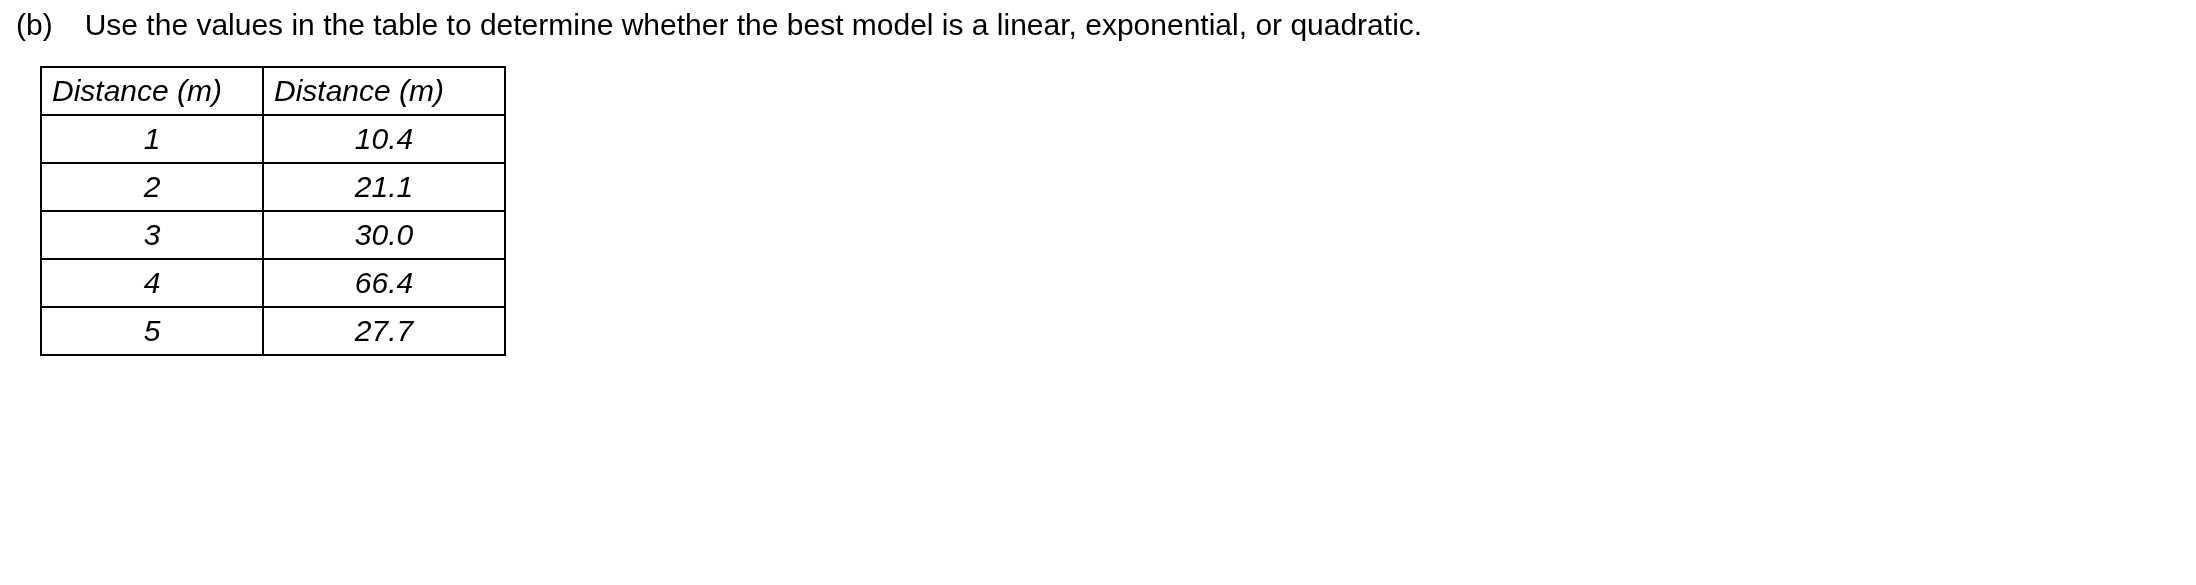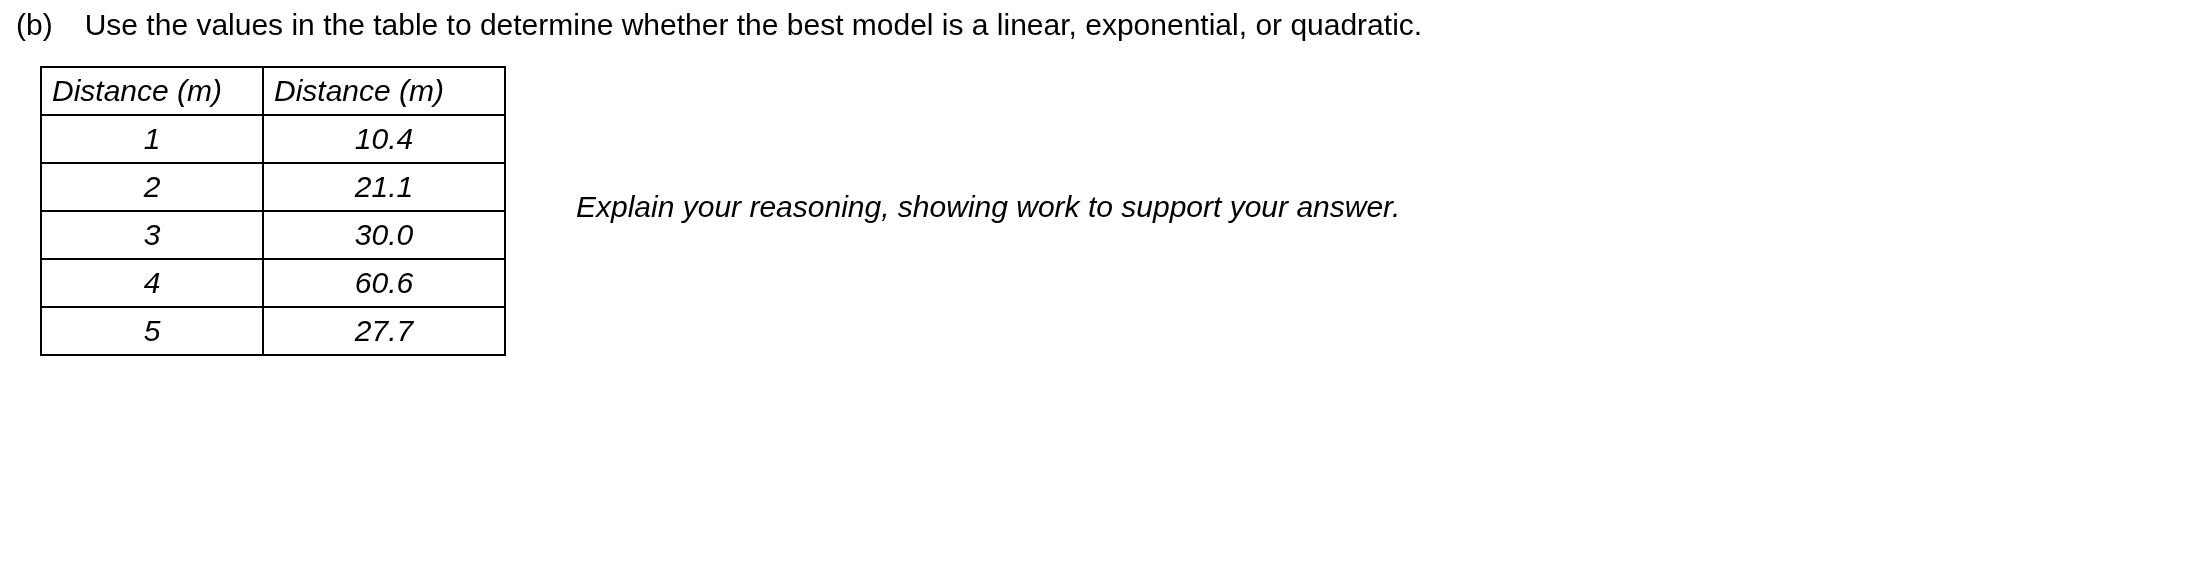--- a/index.html
+++ b/index.html
@@ -90,23 +90,22 @@
         <tr>
           <td>2</td>
           <td>21.1</td>
         </tr>
         <tr>
           <td>3</td>
           <td>30.0</td>
         </tr>
         <tr>
           <td>4</td>
-          <td>60.6</td>
+          <td>66.4</td>
         </tr>
         <tr>
           <td>5</td>
           <td>27.7</td>
         </tr>
       </tbody>
     </table>
   </div>
-  <div class="row2-text">Explain your reasoning, showing work to support your answer.</div>
 </div>
 
 </body></html>

